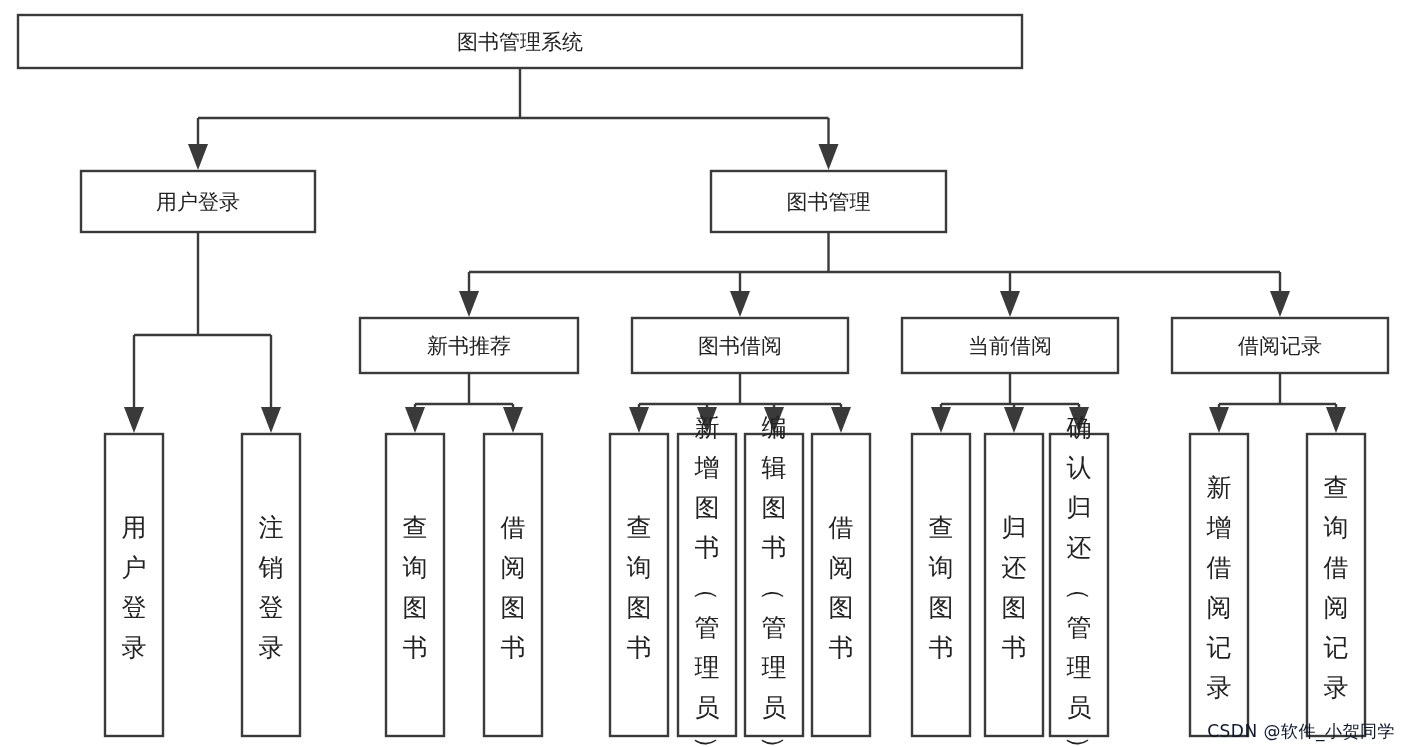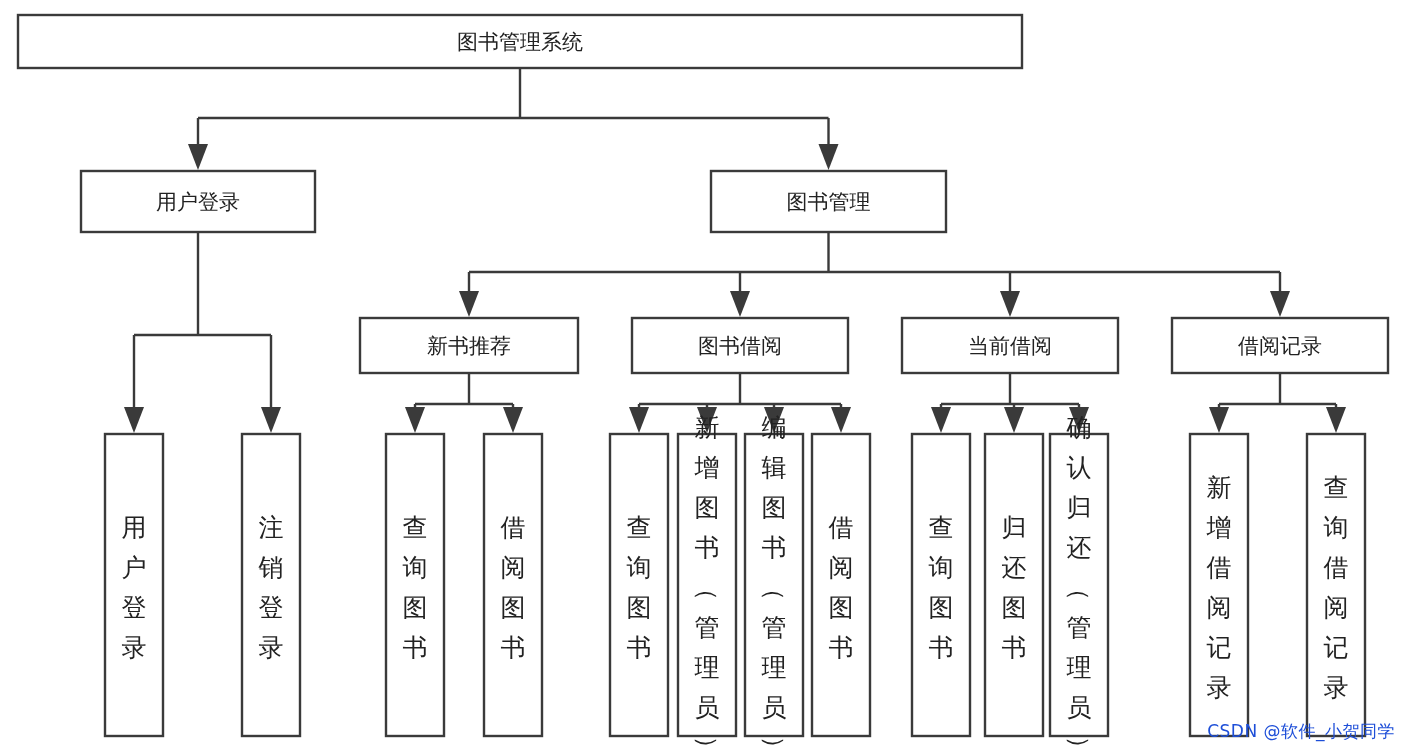--- a/index.html
+++ b/index.html
@@ -55,21 +55,21 @@
     font-size: 25px;
     fill: #222222;
     text-anchor: middle;
   }
   .watermark-text {
     position: absolute;
     right: 10px;
     bottom: 4px;
     font-family: "DejaVu Sans", "Liberation Sans", sans-serif;
     font-size: 17px;
-    color: #1d4ed8;
+    color: #0f172a;
     white-space: nowrap;
     letter-spacing: 0.5px;
     pointer-events: none;
   }
 </style>
 </head>
 <body>
 
 <div id="diagram-root">
   <svg class="diagram-canvas" viewBox="0 0 1405 747">

